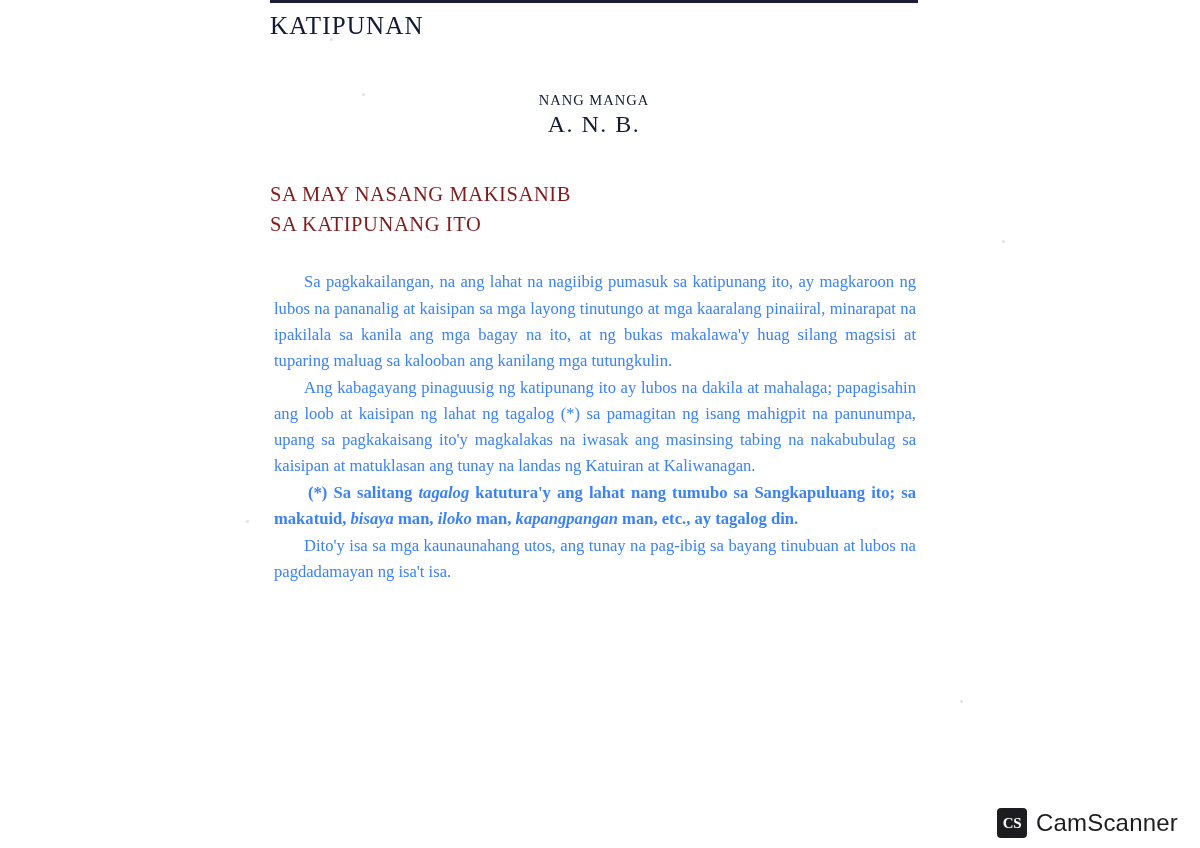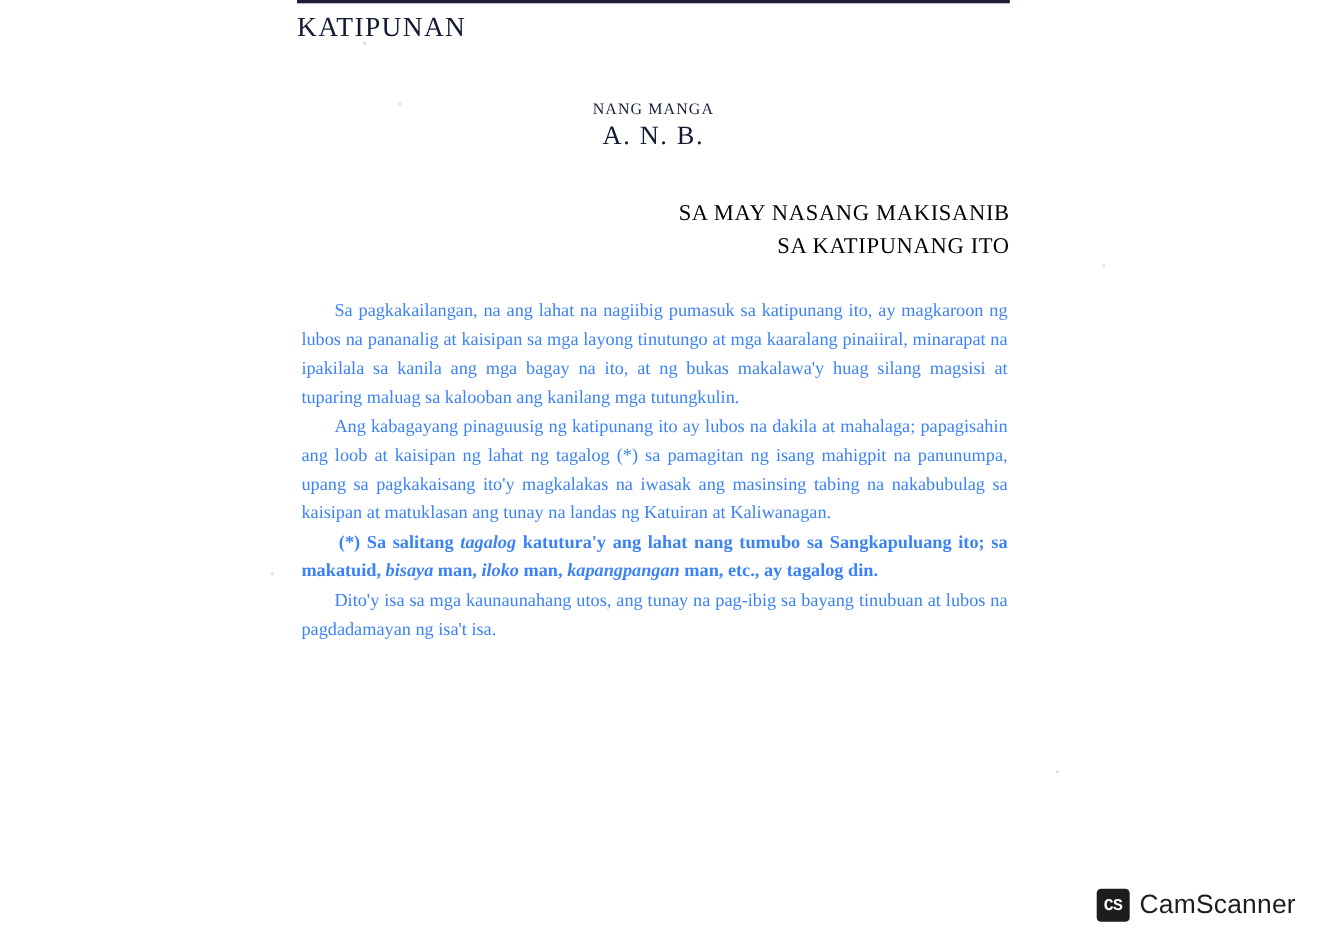--- a/index.html
+++ b/index.html
@@ -56,26 +56,26 @@
 
   .sub-abbrev {
     text-align: center;
     font-size: 24px;
     letter-spacing: 1.5px;
     margin-top: 2px;
     color: #131a33;
   }
 
   .heading-block {
-    text-align: right;
+    text-align: left;
     margin-top: 42px;
     font-size: 20.5px;
     letter-spacing: 0.6px;
     line-height: 1.45;
-    color: #000000;
+    color: #7f1d1d;
   }
 
   .body-text {
     margin-top: 30px;
     font-size: 16.6px;
     line-height: 1.58;
     text-align: justify;
     color: #3b82f6;
     padding: 0 2px 0 4px;
   }
@@ -109,21 +109,21 @@
     display: flex;
     align-items: center;
     gap: 9px;
   }
   .cs-badge {
     width: 30px;
     height: 30px;
     background: #1d1d1f;
     border-radius: 4px;
     color: #ffffff;
-    font-family: Liberation Mono, monospace;
+    font-family: Liberation Serif, serif;
     font-size: 15px;
     font-weight: bold;
     display: flex;
     align-items: center;
     justify-content: center;
     letter-spacing: -0.5px;
   }
   .cs-text {
     font-family: "Liberation Sans", sans-serif;
     font-size: 24px;

